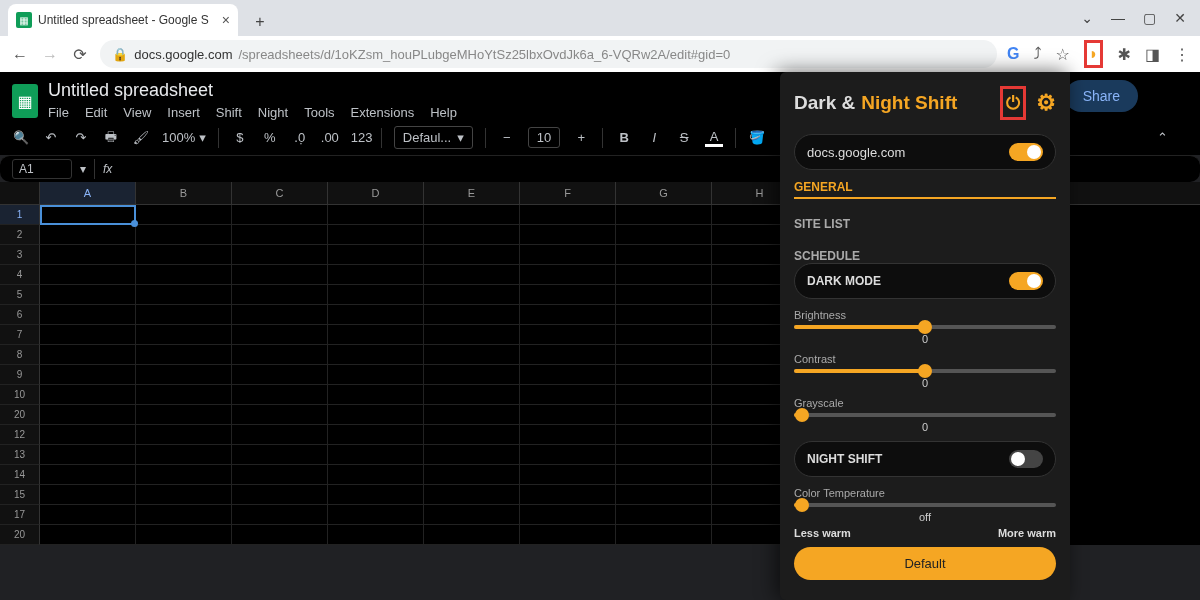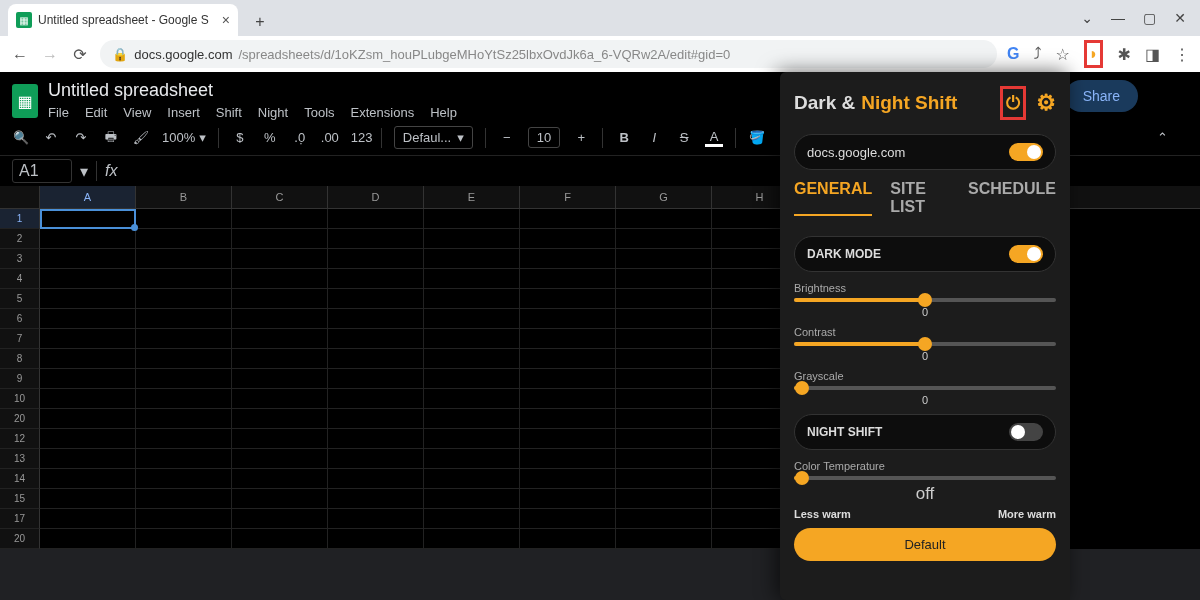--- a/index.html
+++ b/index.html
@@ -30,21 +30,21 @@
 
 .toolbar { background: #000; padding: 6px 12px; display: flex; align-items: center; gap: 12px; color: #bdc1c6; font-size: 13px; }
 .tb-sep { width: 1px; height: 20px; background: #333; }
 .tb-ico { width: 18px; text-align: center; }
 .zoom-box { display: flex; align-items: center; gap: 4px; }
 .font-sel { border: 1px solid #444; padding: 3px 8px; border-radius: 3px; display: flex; gap: 6px; }
 .fsize { border: 1px solid #444; padding: 2px 8px; border-radius: 3px; }
 .collapse-btn { margin-left: auto; margin-right: 20px; color: #bdc1c6; }
 
 
-.formula-bar { background: #000; padding: 3px 12px; display: flex; align-items: center; gap: 8px; color: #bdc1c6; font-size: 16px; border-top: 1px solid #222; }
+.formula-bar { background: #000; padding: 3px 12px; display: flex; align-items: center; gap: 8px; color: #bdc1c6; font-size: 12px; border-top: 1px solid #222; border-radius: 10px; }
 .cell-ref { width: 60px; border: 1px solid #333; padding: 2px 6px; border-radius: 3px; }
 
 
 .sheet { background: #000; position: relative; }
 .col-hdrs { display: flex; background: #111; border-bottom: 1px solid #333; }
 .corner { width: 40px; height: 22px; border-right: 1px solid #333; }
 .col-h { flex: 1; max-width: 96px; height: 22px; display: flex; align-items: center; justify-content: center; color: #999; font-size: 11px; border-right: 1px solid #333; }
 .col-h.sel { background: #1a2332; color: #8ab4f8; }
 .rows { }
 .row { display: flex; height: 20px; }
@@ -59,31 +59,31 @@
 .ext-hdr { display: flex; align-items: center; gap: 6px; font-size: 19px; font-weight: 600; margin-bottom: 14px; }
 .ext-hdr .orange { color: #f5a623; }
 .power-hl { border: 3px solid #e53935; padding: 3px; margin-left: auto; }
 .power-ico { color: #f5a623; font-size: 18px; }
 .gear-ico { color: #f5a623; font-size: 22px; margin-left: 4px; }
 .domain-box { background: #0d0d0d; border: 1px solid #333; border-radius: 18px; padding: 8px 12px; display: flex; align-items: center; font-size: 13px; margin-bottom: 10px; }
 .toggle { width: 34px; height: 18px; background: #f5a623; border-radius: 9px; position: relative; margin-left: auto; }
 .toggle::after { content: ''; position: absolute; right: 2px; top: 2px; width: 14px; height: 14px; background: #fff; border-radius: 50%; }
 .toggle.off { background: #444; }
 .toggle.off::after { right: auto; left: 2px; }
-.ext-tabs { display: flex; gap: 18px; font-size: 16px; font-weight: 600; color: #aaa; margin-bottom: 20px; }
+.ext-tabs { display: flex; gap: 18px; font-size: 12px; font-weight: 600; color: #aaa; margin-bottom: 0; flex-direction: column; }
 .ext-tab.active { color: #f5a623; border-bottom: 2px solid #f5a623; padding-bottom: 3px; }
 .mode-row { background: #0d0d0d; border: 1px solid #333; border-radius: 18px; padding: 8px 12px; display: flex; align-items: center; font-size: 12px; font-weight: 600; margin-bottom: 10px; }
 .slider-grp { margin-bottom: 8px; }
 .slider-lbl { font-size: 11px; color: #aaa; margin-bottom: 4px; }
 .slider-track { height: 4px; background: #555; border-radius: 2px; position: relative; }
 .slider-fill { position: absolute; height: 4px; background: #f5a623; border-radius: 2px; }
 .slider-thumb { position: absolute; width: 14px; height: 14px; background: #f5a623; border-radius: 50%; top: -5px; margin-left: -7px; }
 .slider-val { text-align: center; font-size: 11px; color: #ccc; margin-top: 4px; }
 .temp-labels { display: flex; justify-content: space-between; font-size: 11px; color: #ddd; font-weight: 700; margin-top: 4px; }
-.temp-off { text-align: center; font-size: 17px; color: #ccc; margin-top: 4px; }
+.temp-off { text-align: center; font-size: 11px; color: #ccc; margin-top: 4px; }
 .default-btn { background: #f5a623; color: #222; text-align: center; padding: 9px; border-radius: 18px; font-size: 13px; font-weight: 500; margin-top: 8px; }
 </style>
 </head>
 <body>
 
 <div class="browser-top">
   <div class="tab">
     <div class="tab-favicon">▦</div>
     <span>Untitled spreadsheet - Google S</span>
     <span class="tab-close">×</span>

